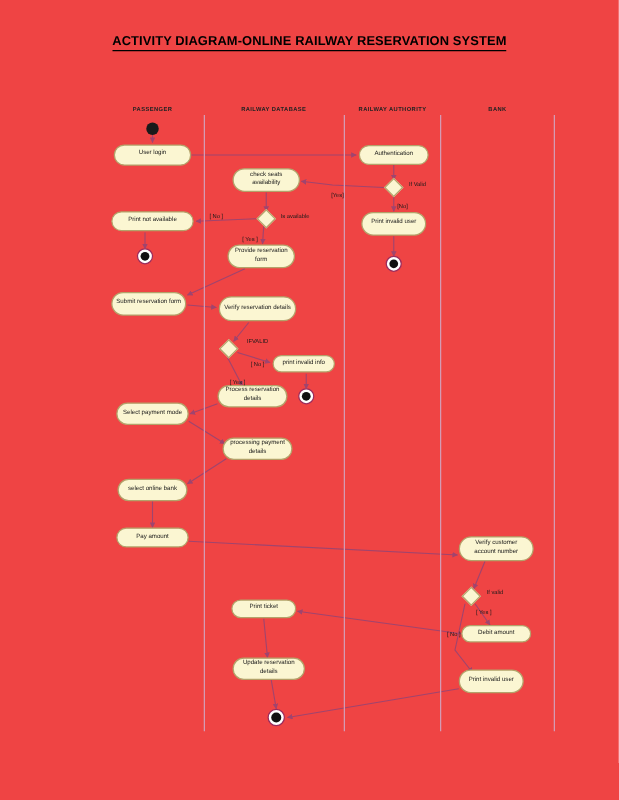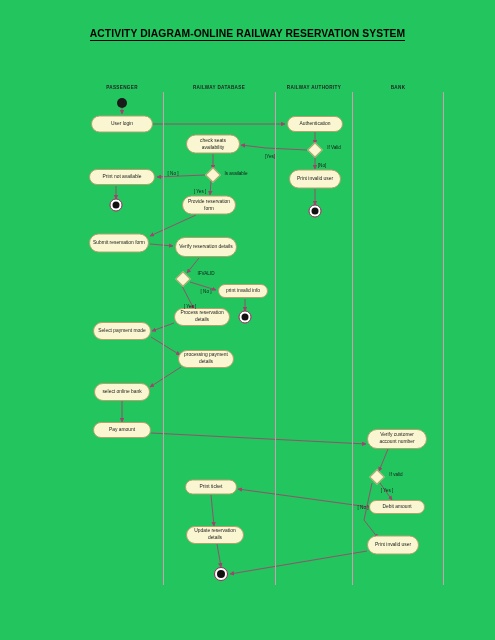--- a/index.html
+++ b/index.html
@@ -11,21 +11,21 @@
     width: 495px;
     height: 640px;
     font-family: "Liberation Sans", sans-serif;
     position: relative;
     overflow: hidden;
   }
 
   #page {
     position: absolute;
     inset: 0;
-    background: #22c55e;
+    background: #ef4444;
   }
 
   
   #doc-title {
     position: absolute;
     left: 0;
     top: 28px;
     width: 495px;
     text-align: center;
     font-size: 10.3px;

